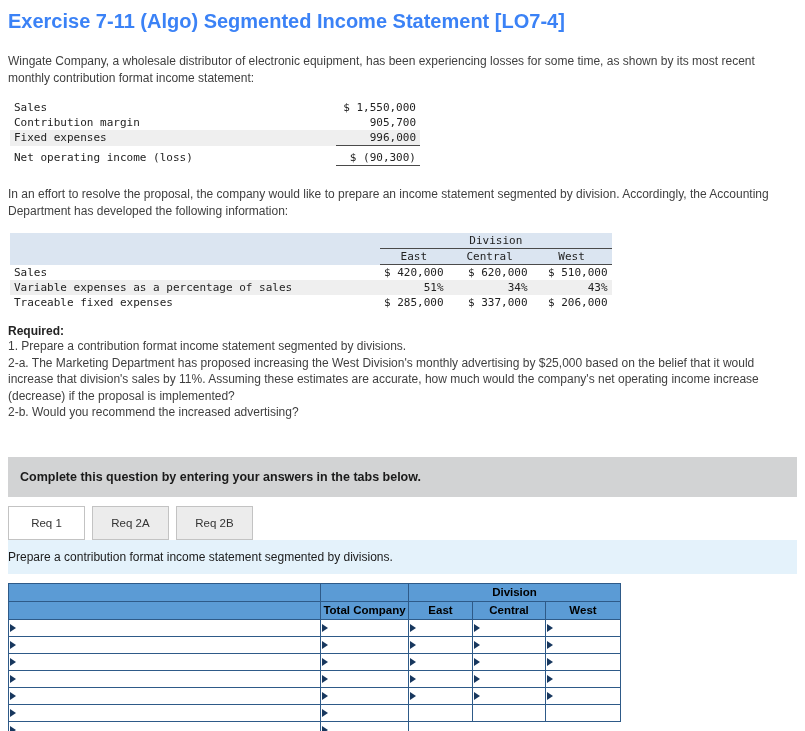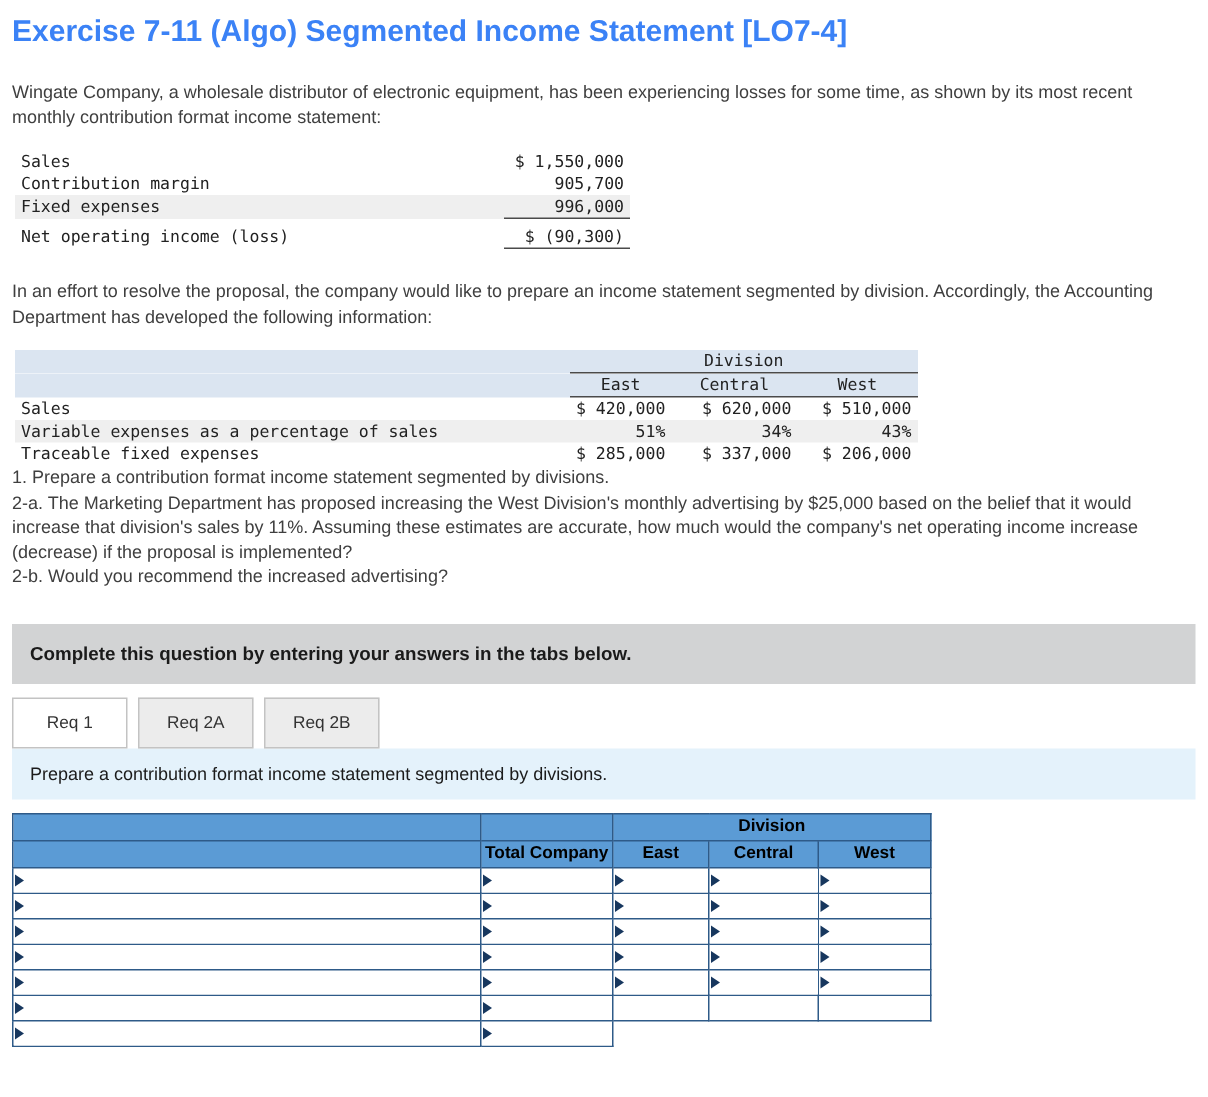--- a/index.html
+++ b/index.html
@@ -27,29 +27,29 @@
   .div-table col.c-c{width:84px;}
   .div-table col.c-w{width:80px;}
   .hd{background:#dbe5f1;}
   .center{text-align:center;}
 
   
   .req-heading{font-size:12px;font-weight:bold;color:#222;margin:14px 0 0 0;}
   .req-item{font-size:12px;line-height:1.38;color:#3f3f3f;margin:0;max-width:784px;}
 
   
-  .qbox{background:#d2d3d4;margin-top:23px;padding:13px 12px;font-size:12.5px;font-weight:bold;color:#1a1a1a;}
+  .qbox{background:#d2d3d4;margin-top:36px;padding:13px 12px;font-size:12.5px;font-weight:bold;color:#1a1a1a;}
 
   
   .tabs{display:flex;gap:7px;margin-top:9px;}
   .tab{width:77px;height:34px;display:flex;align-items:center;justify-content:center;
        font-size:11.5px;color:#333;background:#ececec;border:1px solid #c3c3c3;box-sizing:border-box;cursor:pointer;}
   .tab.active{background:#ffffff;}
 
-  .panel-bar{background:#e4f2fb;margin-top:0;padding:10px 12px;font-size:12px;color:#1b1b1b;}
+  .panel-bar{background:#e4f2fb;margin-top:0;padding:10px 0;font-size:12px;color:#1b1b1b;}
 
   
   .ans-table{border-collapse:collapse;table-layout:fixed;margin-top:9px;font-size:11.5px;}
   .ans-table col.a-lbl{width:312px;}
   .ans-table col.a-tc{width:88px;}
   .ans-table col.a-e{width:64px;}
   .ans-table col.a-c{width:73px;}
   .ans-table col.a-w{width:75px;}
   .ans-table th{background:#5b9bd5;border:1px solid #2e5a88;font-weight:bold;color:#000;
                 height:17px;padding:0 2px;font-size:11.5px;}
@@ -131,20 +131,21 @@
     </tr>
     <tr>
       <td>Traceable fixed expenses</td>
       <td class="amt">$ 285,000</td>
       <td class="amt">$ 337,000</td>
       <td class="amt">$ 206,000</td>
     </tr>
   </tbody>
     </table>
 
+  <div class="req-heading">Required:</div>
   <p class="req-item">1. Prepare a contribution format income statement segmented by divisions.</p>
   <p class="req-item">2-a. The Marketing Department has proposed increasing the West Division's monthly advertising by $25,000 based on the belief that it would increase that division's sales by 11%. Assuming these estimates are accurate, how much would the company's net operating income increase (decrease) if the proposal is implemented?</p>
   <p class="req-item">2-b. Would you recommend the increased advertising?</p>
 
   <div class="qbox">Complete this question by entering your answers in the tabs below.</div>
 
   <div class="tabs">
     <div class="tab active">Req 1</div>
     <div class="tab">Req 2A</div>
     <div class="tab">Req 2B</div>

